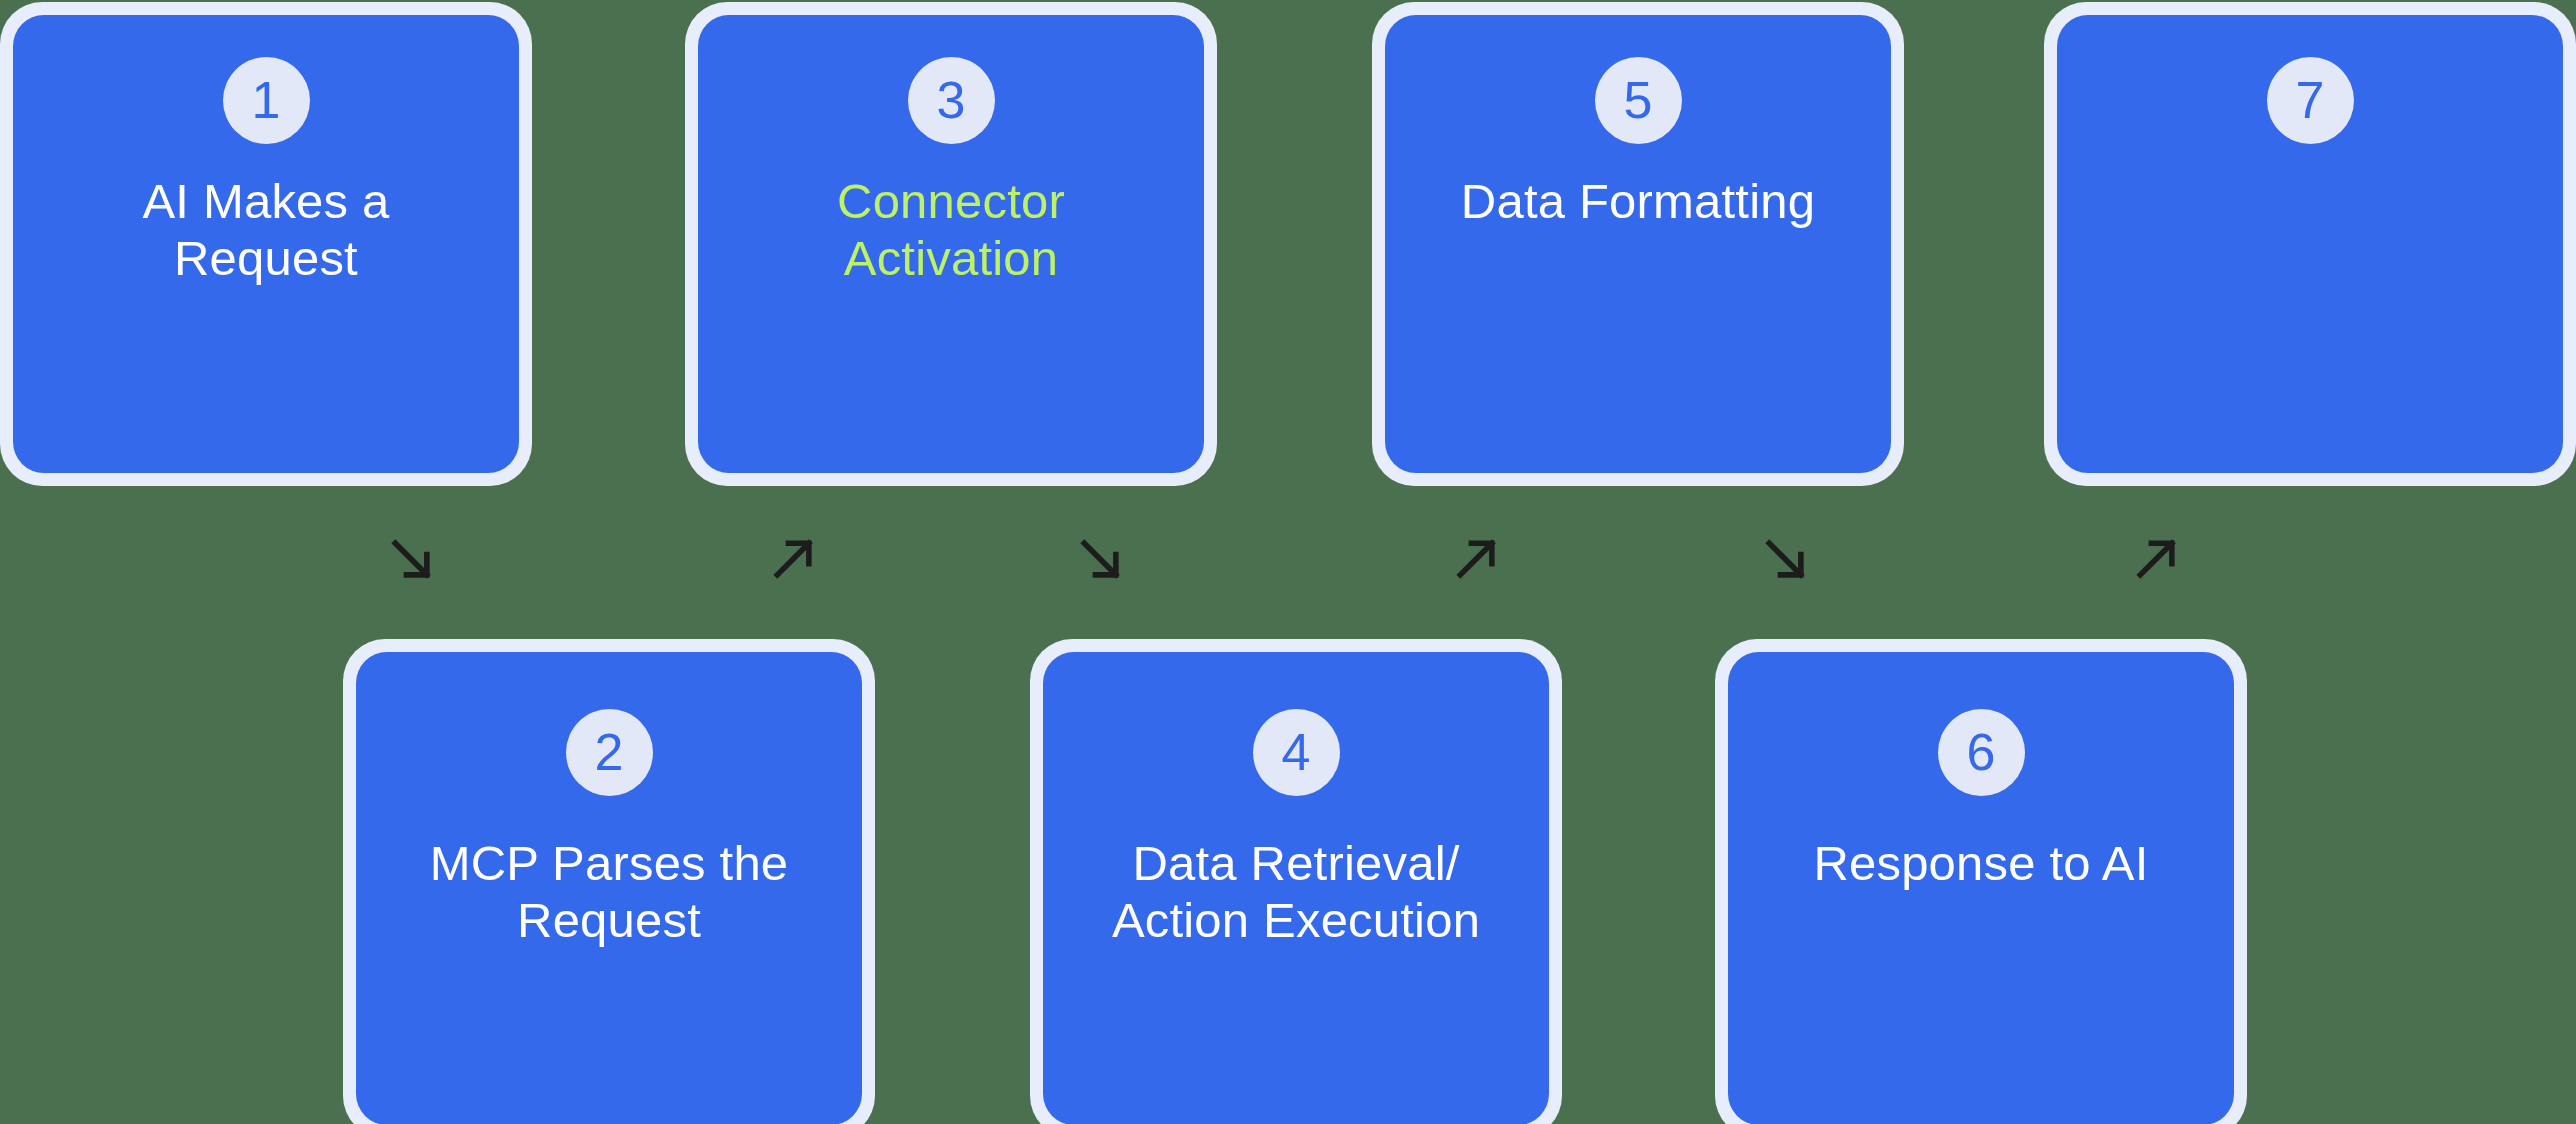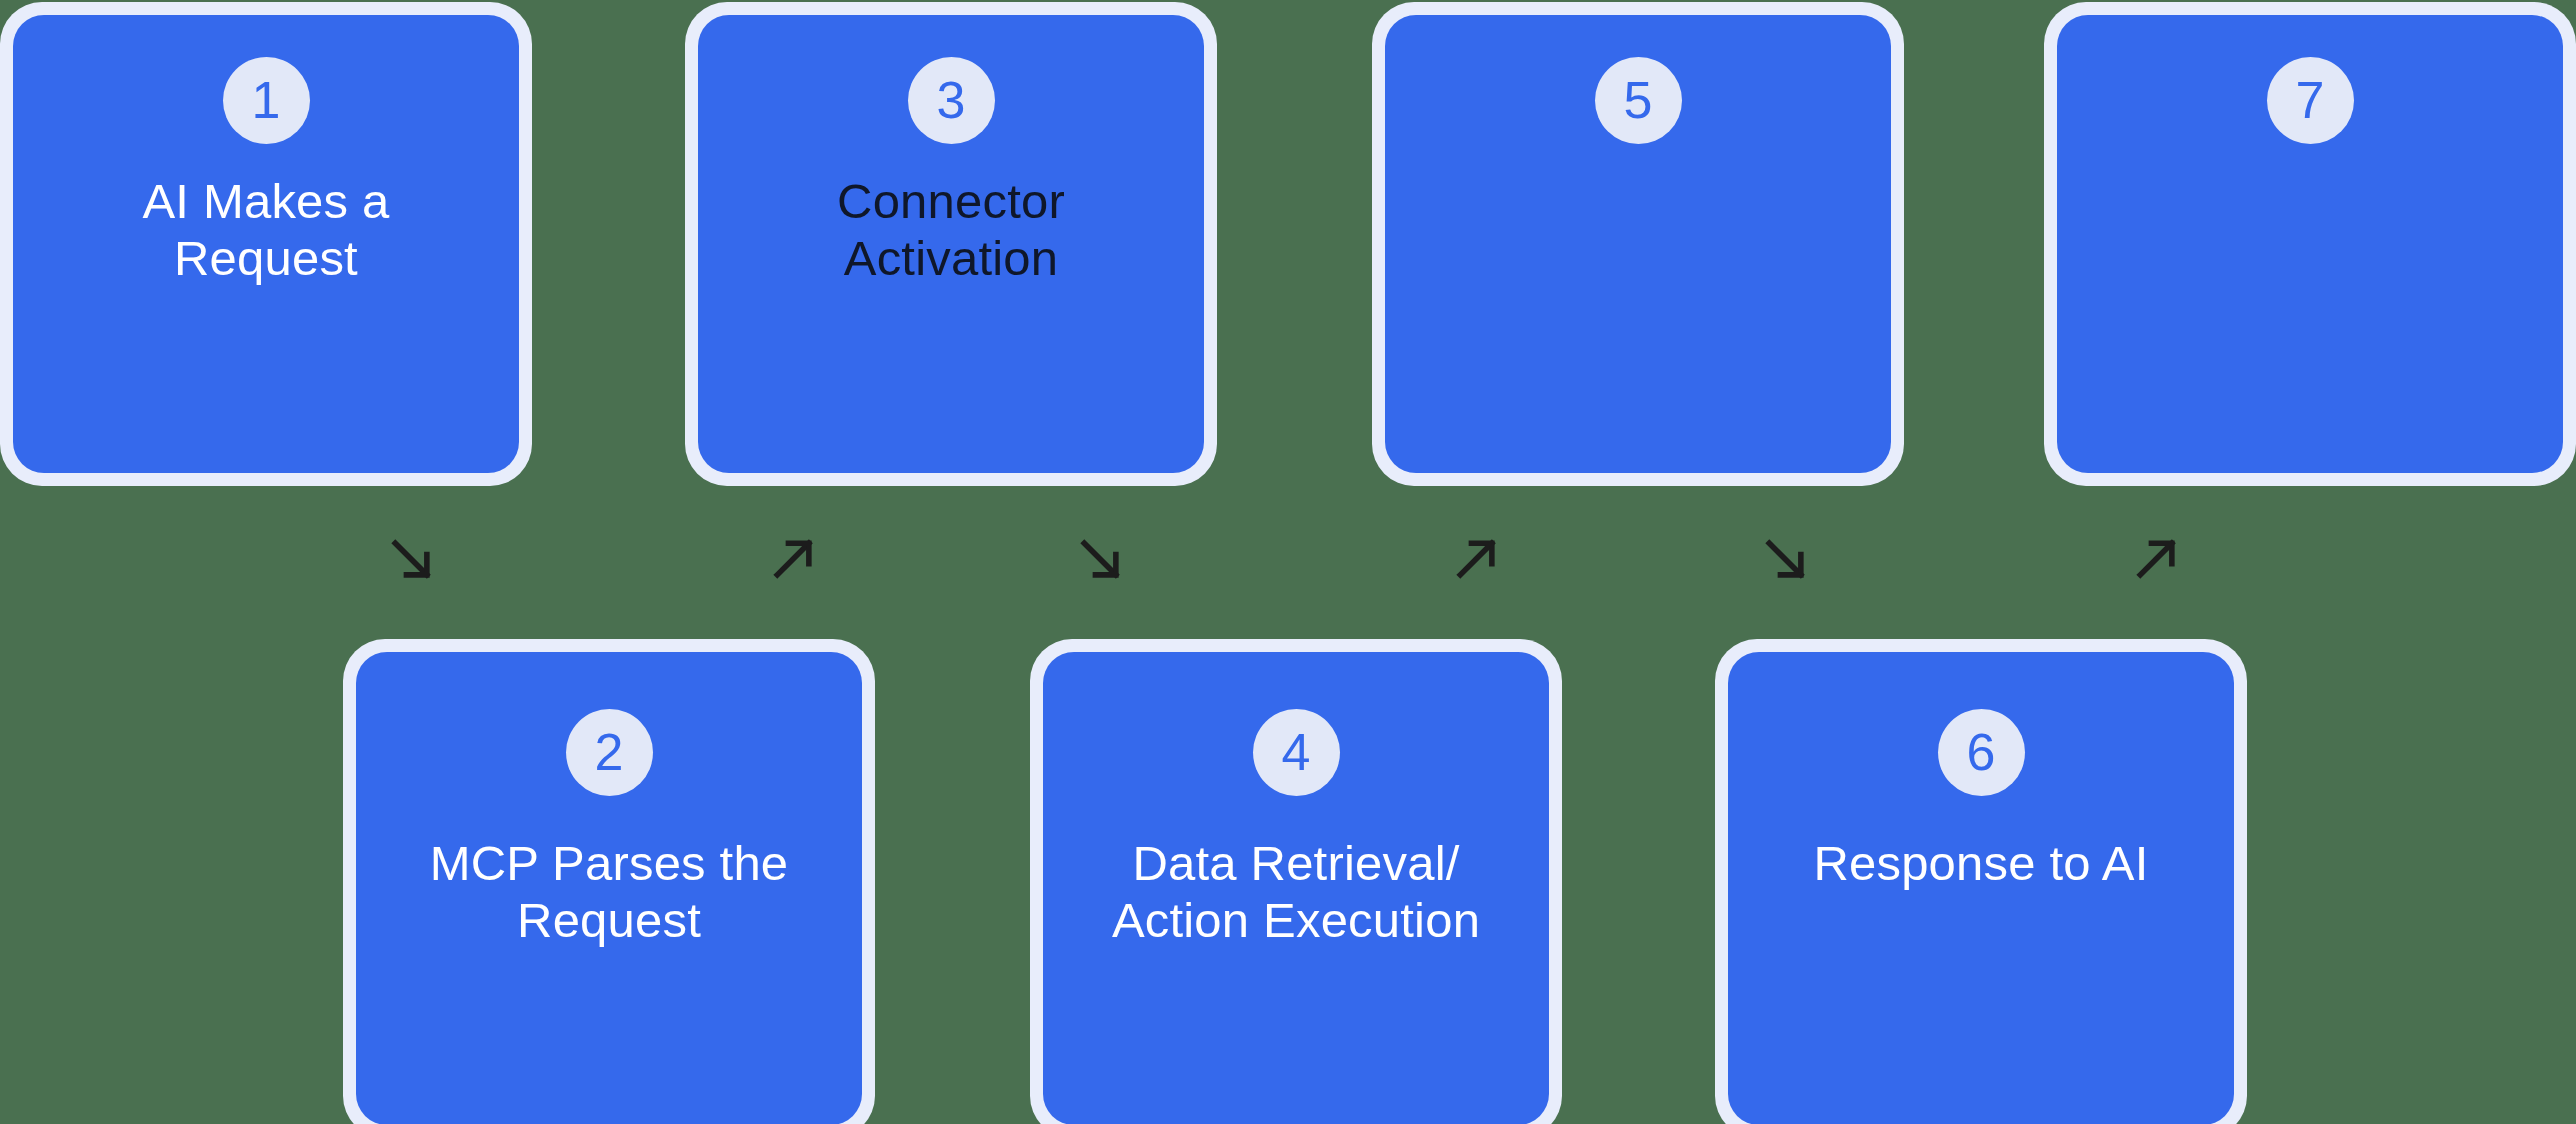--- a/index.html
+++ b/index.html
@@ -98,34 +98,35 @@
     <div class="step-card row-bottom" style="left: 343px; top: 639px; width: 532px; height: 499px; background: rgb(232, 237, 251);">
       <div class="card-inner" style="background: rgb(53, 105, 236);">
         <div class="step-badge" style="background: rgb(226, 232, 248); color: rgb(53, 105, 236);">2</div>
         <div class="step-label" style="color: rgb(255, 255, 255);">MCP Parses the
 Request</div>
       </div>
     </div>
     <div class="step-card row-top" style="left: 685px; top: 1.8px; width: 532px; height: 484px; background: rgb(232, 237, 251);">
       <div class="card-inner" style="background: rgb(53, 105, 236);">
         <div class="step-badge" style="background: rgb(226, 232, 248); color: rgb(53, 105, 236);">3</div>
-        <div class="step-label" style="color: #0f172a;">Connector
+        <div class="step-label" style="color: #bef264;">Connector
 Activation</div>
       </div>
     </div>
     <div class="step-card row-bottom" style="left: 1030px; top: 639px; width: 532px; height: 499px; background: rgb(232, 237, 251);">
       <div class="card-inner" style="background: rgb(53, 105, 236);">
         <div class="step-badge" style="background: rgb(226, 232, 248); color: rgb(53, 105, 236);">4</div>
         <div class="step-label" style="color: #ffffff;">Data Retrieval/
 Action Execution</div>
       </div>
     </div>
     <div class="step-card row-top" style="left: 1372px; top: 1.8px; width: 532px; height: 484px; background: rgb(232, 237, 251);">
       <div class="card-inner" style="background: rgb(53, 105, 236);">
         <div class="step-badge" style="background: rgb(226, 232, 248); color: rgb(53, 105, 236);">5</div>
+        <div class="step-label" style="color: rgb(255, 255, 255);">Data Formatting</div>
       </div>
     </div>
     <div class="step-card row-bottom" style="left: 1715px; top: 639px; width: 532px; height: 499px; background: rgb(232, 237, 251);">
       <div class="card-inner" style="background: rgb(53, 105, 236);">
         <div class="step-badge" style="background: rgb(226, 232, 248); color: rgb(53, 105, 236);">6</div>
         <div class="step-label" style="color: rgb(255, 255, 255);">Response to AI</div>
       </div>
     </div>
     <div class="step-card row-top" style="left: 2044px; top: 1.8px; width: 532px; height: 484px; background: rgb(232, 237, 251);">
       <div class="card-inner" style="background: rgb(53, 105, 236);">

